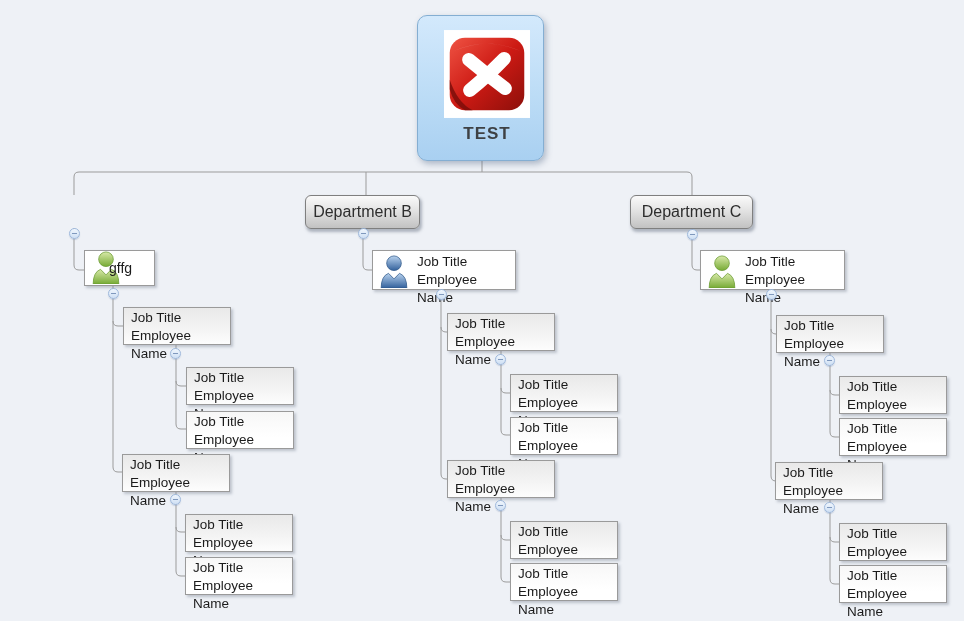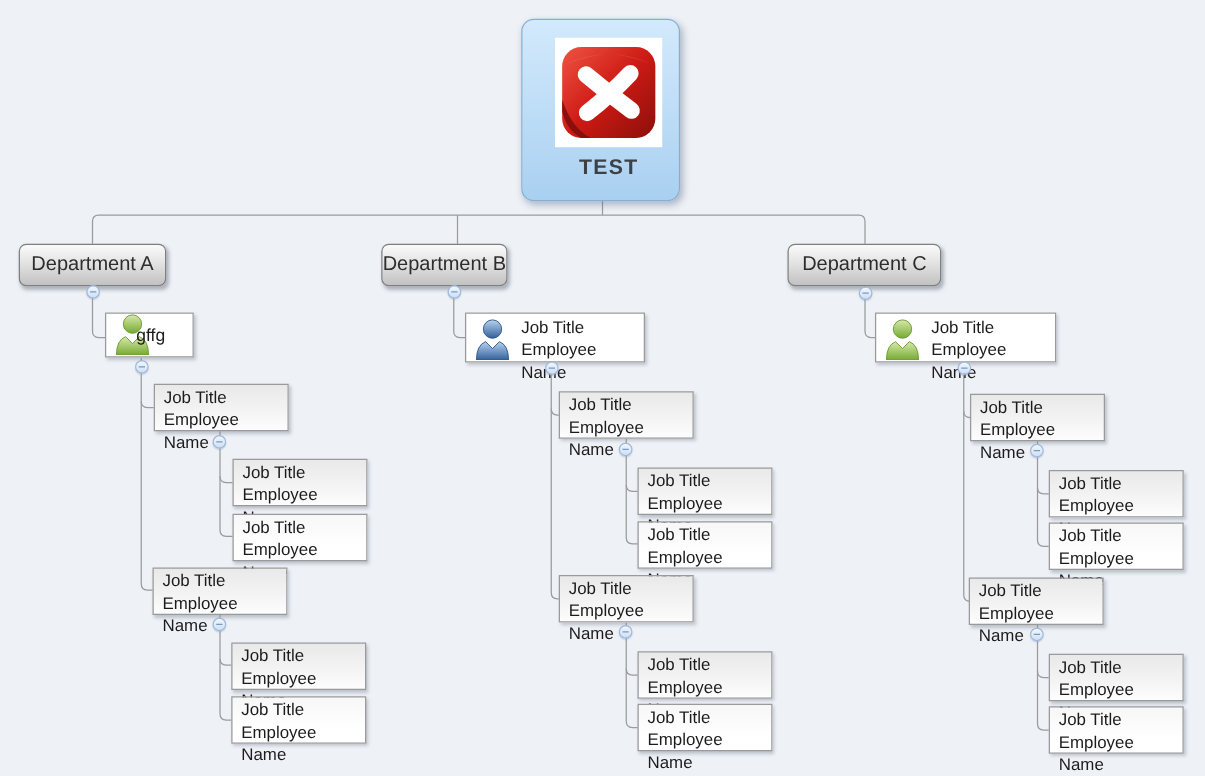--- a/index.html
+++ b/index.html
@@ -102,24 +102,21 @@
       <path d="M6 52 Q14 76 30 84 L22 84 Q10 78 6 62 Z" fill="#7d0e0a" opacity=".85"></path>
       <path d="M10 22 Q45 6 80 22 Q60 14 45 14 Q30 14 10 22 Z" fill="#ffffff" opacity=".25"></path>
       <g stroke="#ffffff" stroke-width="14" stroke-linecap="round" fill="none">
         <path d="M26 31 Q45 47 64 61"></path>
         <path d="M63 30 Q46 48 27 63"></path>
       </g>
     </svg>
     <div class="rootlabel">TEST</div>
   </div>
 
-  <div class="dept" style="left:15px;top:195px;width:118px">
-    <span>Department A</span>
-  </div>
-  <div class="dept" style="left:305px;top:195px;width:101px">
+  <div class="dept" style="left:305px;top:195px;width:115px">
     <span>Department B</span>
   </div>
   <div class="dept" style="left:630px;top:195px;width:123px">
     <span>Department C</span>
   </div>
 
   <div class="pb" style="left:84px;top:250px;width:71px;height:36px">
     <svg class="picon" width="30" height="33" viewBox="0 0 32 36">
       <circle cx="16" cy="9" r="8" fill="url(#pg)" stroke="#679a2f" stroke-width=".8"></circle>
       <path d="M2 36 Q2 23 10 20 L16 26 L22 20 Q30 23 30 36 Z" fill="url(#pg)" stroke="#679a2f" stroke-width=".8"></path>

